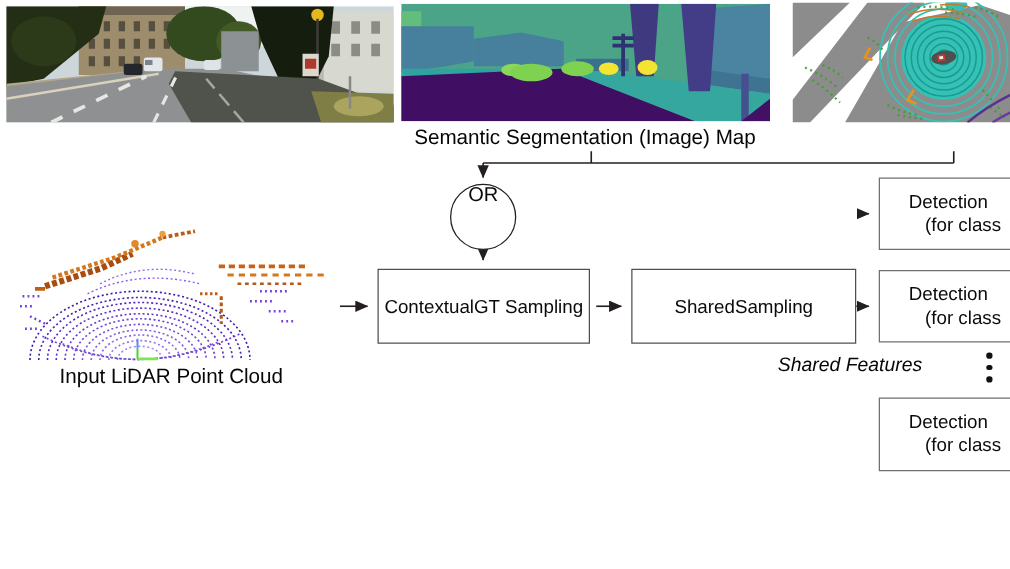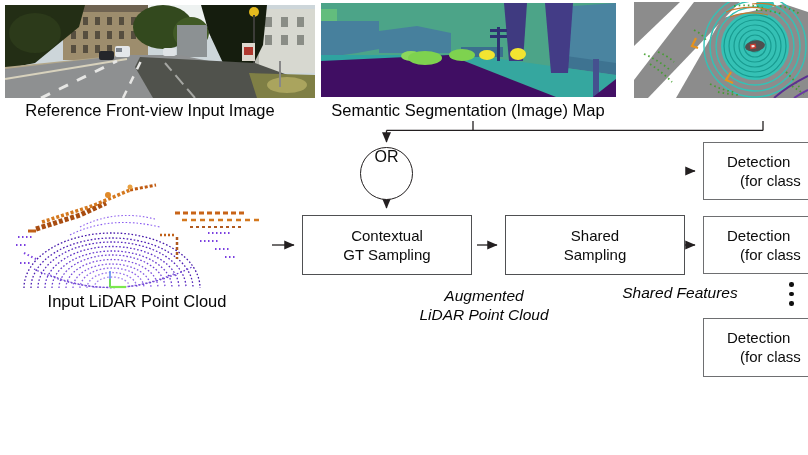--- a/index.html
+++ b/index.html
@@ -16,21 +16,21 @@
   .center{transform:translateX(-50%);}
   .overlay{position:absolute;left:0;top:0;pointer-events:none;}
   .or-circle{
     position:absolute;left:360px;top:147px;width:53px;height:53px;
     border:1.5px solid #231f20;border-radius:50%;background:#fff;
     display:flex;justify-content:center;
     font-size:16px;box-sizing:border-box;
   }
   .node{
     position:absolute;background:#fff;border:1.2px solid #4f5052;
-    box-sizing:border-box;display:flex;flex-direction:column;
+    box-sizing:border-box;display:flex;flex-direction:row;
     align-items:center;justify-content:center;
     font-size:15px;line-height:19px;text-align:center;
   }
   .det{
     position:absolute;background:#fff;border:1.2px solid #6e6f71;
     box-sizing:border-box;font-size:15px;line-height:19px;
     padding:9px 0 0 23px;white-space:nowrap;text-align:left;
   }
   .det .l2{display:block;margin-left:13px;}
   .ital{
@@ -234,21 +234,20 @@
       <circle cx="98" cy="20" r="3" fill="#e08a2a"></circle>
       <circle cx="120" cy="12" r="2.5" fill="#e8a040"></circle>
       <g fill="none">
         <path d="M100,96 v8" stroke="#5f8df0" stroke-width="1.6"></path>
         <path d="M100,104 v8" stroke="#49d42c" stroke-width="1.6"></path>
         <path d="M100,112 h16" stroke="#7ce84e" stroke-width="2.2"></path>
       </g>
     </svg>
   </div>
 
-  <div class="caption center" style="left:150px;top:101px">Reference Front-view Input Image</div>
   <div class="caption center" style="left:468px;top:101px">Semantic Segmentation (Image) Map</div>
   <div class="caption center" style="left:137px;top:292px">Input LiDAR Point Cloud</div>
 
   <svg class="overlay" width="808" height="455">
     <defs>
       <marker id="ah" markerWidth="9" markerHeight="7" refX="7.5" refY="3.5" orient="auto">
         <path d="M0,0 L8,3.5 L0,7 Z" fill="#231f20"></path>
       </marker>
     </defs>
     <g stroke="#231f20" stroke-width="1.3" fill="none">
@@ -286,24 +285,20 @@
   <div class="det" style="left:703px;top:216px;width:163px;height:58px">
     <span>Detection</span>
     <span class="l2">(for class</span>
   </div>
 
   <div class="det" style="left:703px;top:318px;width:163px;height:59px">
     <span>Detection</span>
     <span class="l2">(for class</span>
   </div>
 
-  <div class="ital aug center" style="left:484px;top:286px">
-    <span>Augmented</span>
-    <span>LiDAR Point Cloud</span>
-  </div>
 
   <div class="ital center" style="left:680px;top:283px">Shared Features</div>
 
   <div class="dots">
     <span class="dot"></span>
     <span class="dot"></span>
     <span class="dot"></span>
   </div>
 
 </div>

